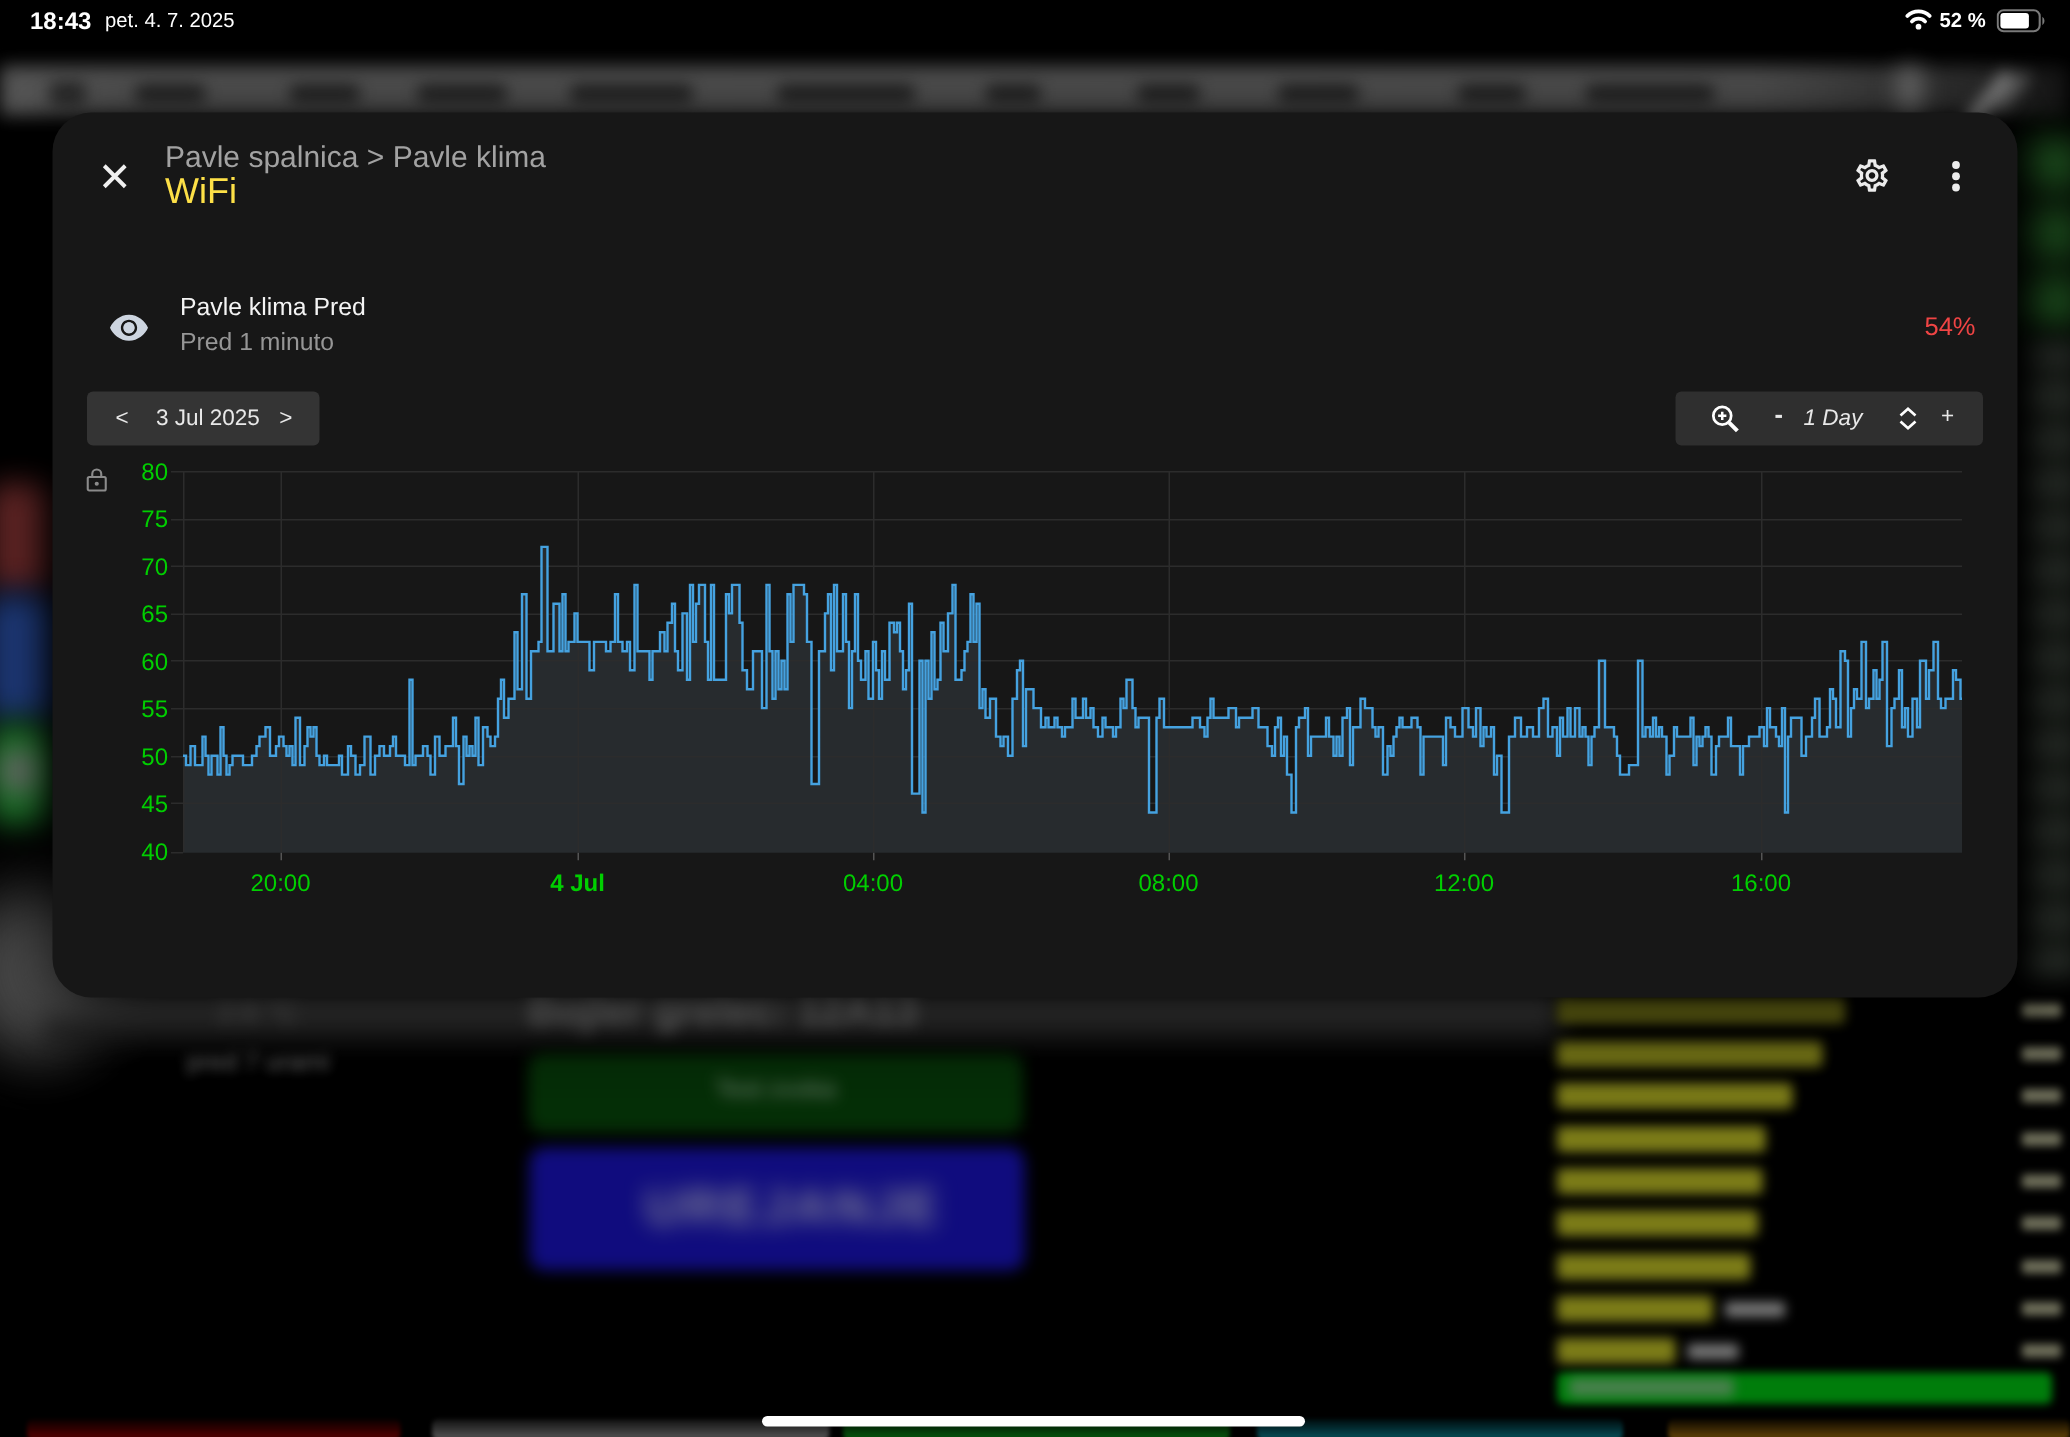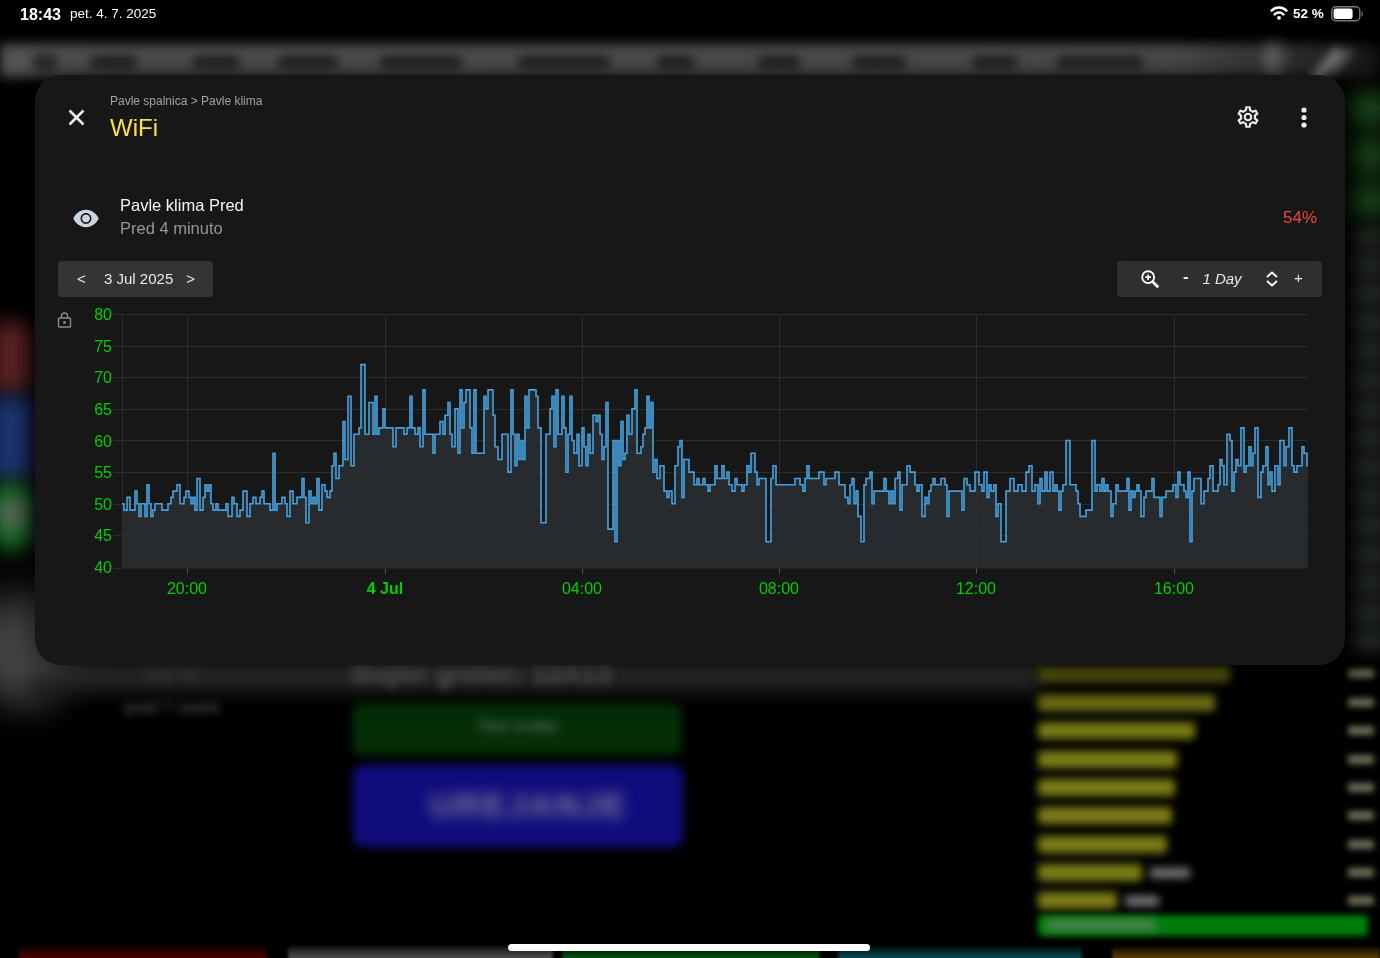--- a/index.html
+++ b/index.html
@@ -84,39 +84,39 @@
 
   <div class="abs" style="inset:0;background:rgba(0,0,0,0.42);"></div>
 </div>
 
 <div class="abs" style="left:35px;top:75px;width:1310px;height:590px;background:#171717;border-radius:26px;box-shadow:0 12px 60px rgba(0,0,0,.85);">
 
   <svg class="abs" style="left:33px;top:34px;" width="17" height="17" viewBox="0 0 17 17">
     <path d="M1.5 1.5 L15.5 15.5 M15.5 1.5 L1.5 15.5" stroke="#f0f0f0" stroke-width="2.6" stroke-linecap="butt"></path>
   </svg>
 
-  <div class="abs" style="left:75px;top:19px;font-size:12px;color:#a2a2a2;">Pavle spalnica &gt; Pavle klima</div>
+  <div class="abs" style="left:75px;top:19px;font-size:20px;color:#a2a2a2;">Pavle spalnica &gt; Pavle klima</div>
   <div class="abs" style="left:75px;top:39px;font-size:24px;color:#fde047;text-align:center;">WiFi</div>
 
   <svg class="abs" style="left:1200px;top:29px;" width="26" height="26" viewBox="0 0 24 24" fill="#ececec">
     <path d="M19.43 12.98c.04-.32.07-.64.07-.98 0-.34-.03-.66-.07-.98l2.11-1.65c.19-.15.24-.42.12-.64l-2-3.46c-.09-.16-.26-.25-.44-.25-.06 0-.12.01-.17.03l-2.49 1c-.52-.4-1.08-.73-1.69-.98l-.38-2.65C14.46 2.18 14.25 2 14 2h-4c-.25 0-.46.18-.49.42l-.38 2.65c-.61.25-1.17.59-1.69.98l-2.49-1c-.06-.02-.12-.03-.18-.03-.17 0-.34.09-.43.25l-2 3.46c-.13.22-.07.49.12.64l2.11 1.65c-.04.32-.07.65-.07.98 0 .33.03.66.07.98l-2.11 1.65c-.19.15-.24.42-.12.64l2 3.46c.09.16.26.25.44.25.06 0 .12-.01.17-.03l2.49-1c.52.4 1.08.73 1.69.98l.38 2.65c.03.24.24.42.49.42h4c.25 0 .46-.18.49-.42l.38-2.65c.61-.25 1.17-.59 1.69-.98l2.49 1c.06.02.12.03.18.03.17 0 .34-.09.43-.25l2-3.46c.12-.22.07-.49-.12-.64l-2.11-1.65zM17.45 11.27c.04.31.05.52.05.73 0 .21-.02.43-.05.73l-.14 1.13.89.7 1.08.84-.7 1.21-1.27-.51-1.04-.42-.9.68c-.43.32-.84.56-1.25.73l-1.06.43-.16 1.13-.2 1.35h-1.4l-.19-1.35-.16-1.13-1.06-.43c-.43-.18-.83-.41-1.23-.71l-.91-.7-1.06.43-1.27.51-.7-1.21 1.08-.84.89-.7-.14-1.13c-.03-.31-.05-.54-.05-.74s.02-.43.05-.73l.14-1.13-.89-.7-1.08-.84.7-1.21 1.27.51 1.04.42.9-.68c.43-.32.84-.56 1.25-.73l1.06-.43.16-1.13.2-1.35h1.39l.19 1.35.16 1.13 1.06.43c.43.18.83.41 1.23.71l.91.7 1.06-.43 1.27-.51.7 1.21-1.07.85-.89.7.14 1.13zM12 8c-2.21 0-4 1.79-4 4s1.79 4 4 4 4-1.79 4-4-1.79-4-4-4zm0 6c-1.1 0-2-.9-2-2s.9-2 2-2 2 .9 2 2-.9 2-2 2z"></path>
   </svg>
 
   <svg class="abs" style="left:1263px;top:30px;" width="12" height="25" viewBox="0 0 12 25" fill="#ececec">
     <circle cx="6" cy="5" r="2.6"></circle>
         <circle cx="6" cy="12.5" r="2.6"></circle>
         <circle cx="6" cy="20" r="2.6"></circle>
   </svg>
 
   <svg class="abs" style="left:38px;top:134px;" width="26" height="19" viewBox="0 0 24 17" fill="#cdd5e0">
     <path d="M12 0.5 C6.5 0.5 2 4.5 0.3 8.5 C2 12.5 6.5 16.5 12 16.5 C17.5 16.5 22 12.5 23.7 8.5 C22 4.5 17.5 0.5 12 0.5 Z M12 13.5 C9.2 13.5 7 11.3 7 8.5 C7 5.7 9.2 3.5 12 3.5 C14.8 3.5 17 5.7 17 8.5 C17 11.3 14.8 13.5 12 13.5 Z M12 5.1 C13.9 5.1 15.4 6.6 15.4 8.5 C15.4 10.4 13.9 11.9 12 11.9 C10.1 11.9 8.6 10.4 8.6 8.5 C8.6 6.6 10.1 5.1 12 5.1 Z"></path>
     <circle cx="12" cy="8.5" r="3.4"></circle>
   </svg>
   <div class="abs" style="left:85px;top:121px;font-size:16.5px;color:#f4f4f4;">Pavle klima Pred</div>
-  <div class="abs" style="left:85px;top:144px;font-size:16.5px;color:#969696;">Pred 4 minuto</div>
+  <div class="abs" style="left:85px;top:144px;font-size:16.5px;color:#969696;">Pred 1 minuto</div>
   <div class="abs" style="right:28px;top:133px;font-size:17px;color:#ef4444;">54%</div>
 
   <div class="abs" style="left:23px;top:186px;width:155px;height:36px;background:#343434;border-radius:4px;color:#e8e8e8;font-size:15px;">
     <span class="abs" style="left:19px;top:9px;">&lt;</span>
     <span class="abs" style="left:46px;top:9px;">3 Jul 2025</span>
     <span class="abs" style="right:18px;top:9px;">&gt;</span>
   </div>
 
   <div class="abs" style="left:1082px;top:186px;width:205px;height:36px;background:#2f2f2f;border-radius:4px;color:#e8e8e8;font-size:15px;">
     <svg class="abs" style="left:22px;top:7px;" width="22" height="22" viewBox="0 0 24 24" fill="none" stroke="#fff" stroke-width="2">

